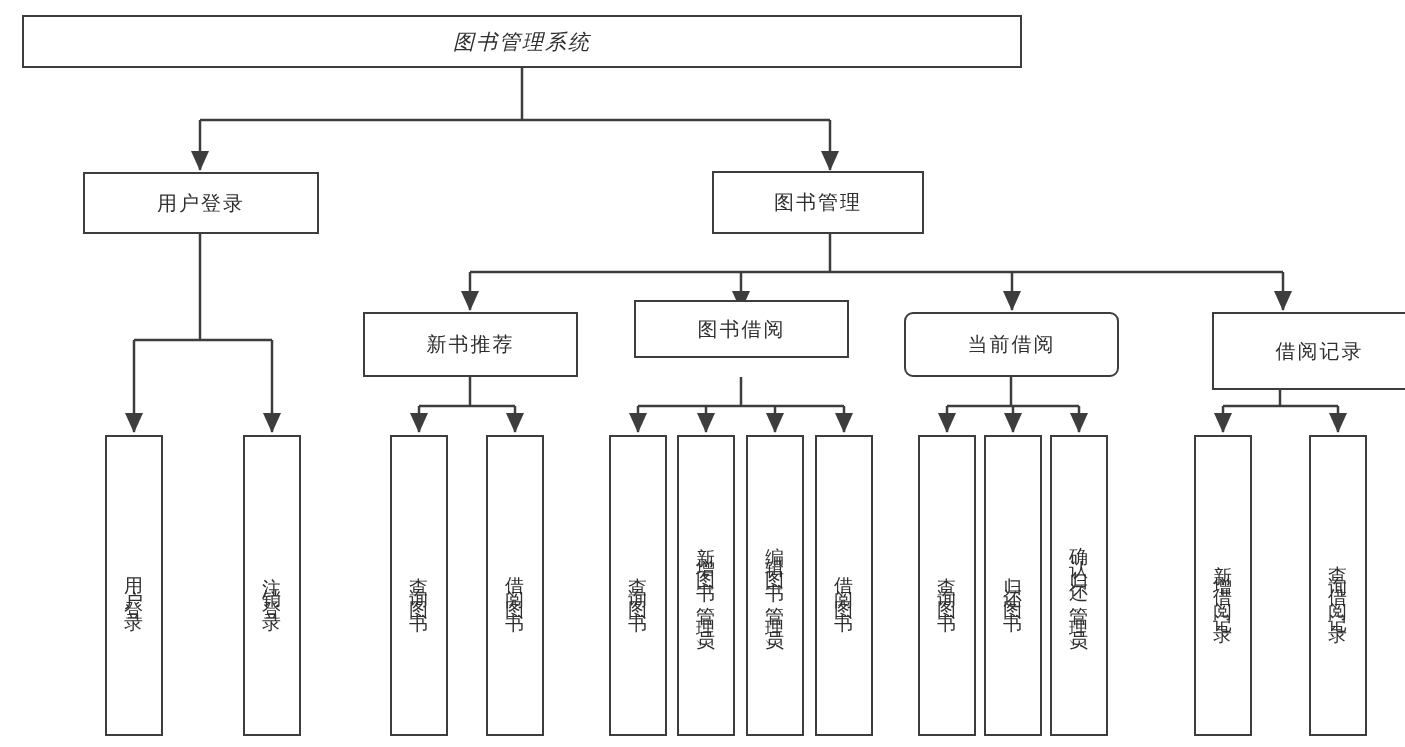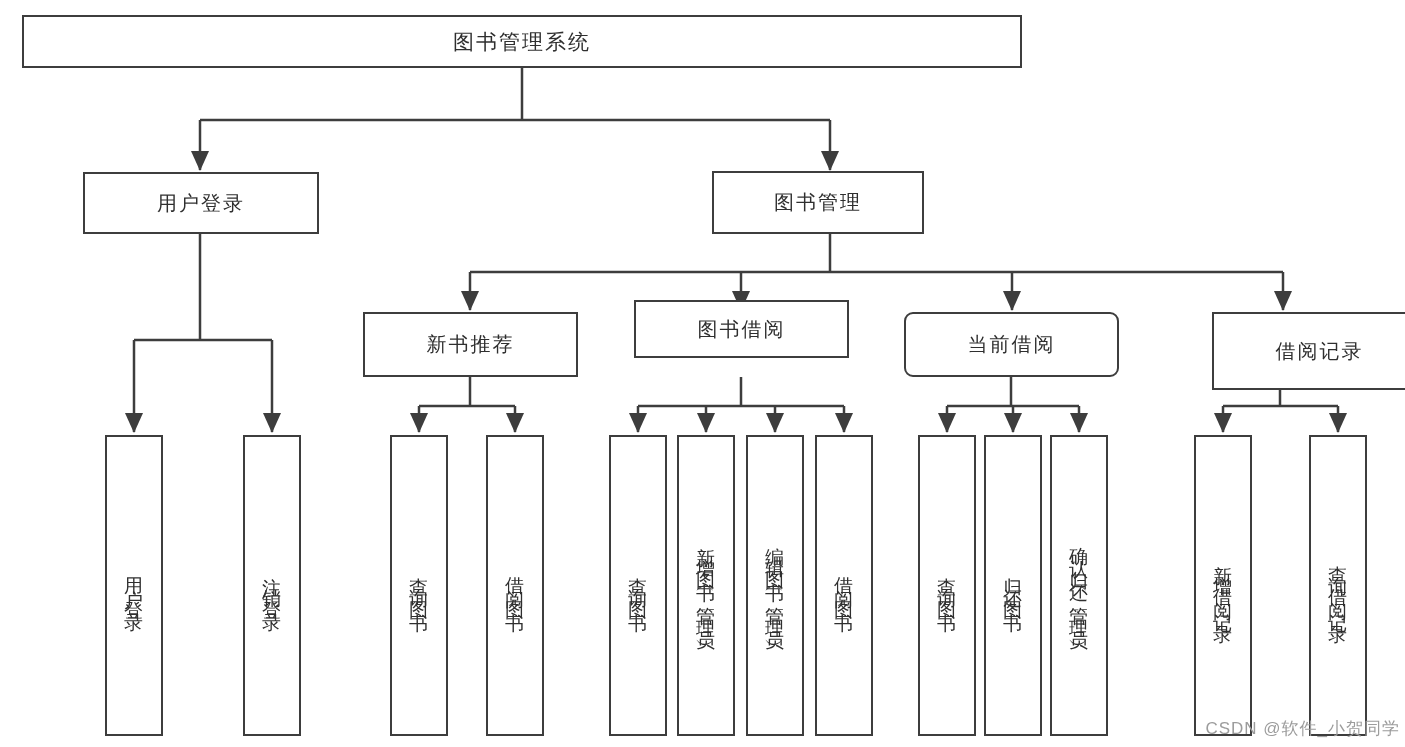--- a/index.html
+++ b/index.html
@@ -112,21 +112,21 @@
       <line x1="1079" y1="406" x2="1079" y2="432" marker-end="url(#arr)"></line>
     </g>
 
     <g>
       <path d="M1280,377 V406 M1223,406 H1338"></path>
       <line x1="1223" y1="406" x2="1223" y2="432" marker-end="url(#arr)"></line>
       <line x1="1338" y1="406" x2="1338" y2="432" marker-end="url(#arr)"></line>
     </g>
   </svg>
 
-  <div class="node h root-box" style="left:22px; top:15px; width:1000px; height:53px;">图书管理系统</div>
+  <div class="node h root-box" style="left:22px; top:15px; width:1000px; height:53px;font-style:italic;">图书管理系统</div>
 
   <div class="node h" style="left:83px; top:172px; width:236px; height:62px;">用户登录</div>
   <div class="node h" style="left:712px; top:171px; width:212px; height:63px;">图书管理</div>
 
   <div class="node h" style="left:363px; top:312px; width:215px; height:65px;">新书推荐</div>
   <div class="node h" style="left:634px; top:300px; width:215px; height:58px;">图书借阅</div>
   <div class="node h" style="left:904px; top:312px; width:215px; height:65px;border-radius:9px;">当前借阅</div>
   <div class="node h" style="left:1212px; top:312px; width:215px; height:78px;">借阅记录</div>
 
   <div class="node v" style="left:105px; top:435px; width:58px; height:301px;">
@@ -166,15 +166,14 @@
     <span class="vtext">确认归还（管理员）</span>
   </div>
 
   <div class="node v" style="left:1194px; top:435px; width:58px; height:301px;">
     <span class="vtext">新增借阅记录</span>
   </div>
   <div class="node v" style="left:1309px; top:435px; width:58px; height:301px;">
     <span class="vtext">查询借阅记录</span>
   </div>
 
-  <div class="watermark">CSDN @软件_小贺同学</div>
 
 </div>
 
 </body></html>

